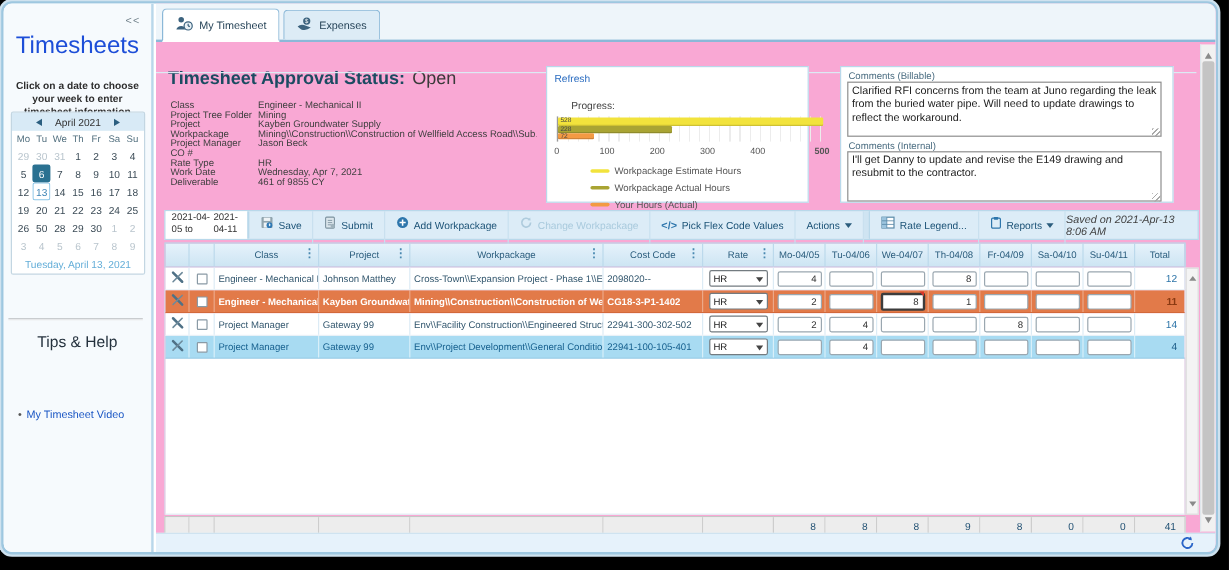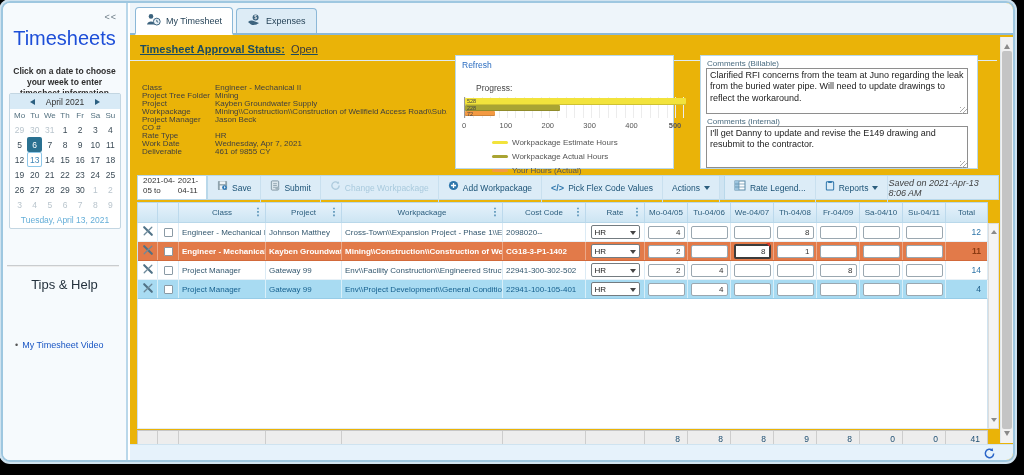--- a/index.html
+++ b/index.html
@@ -35,29 +35,29 @@
   .cal-day.today { box-shadow:inset 0 0 0 1px #8cc6e8; color:#3f85b5; }
   .cal-footer { height:16px; text-align:center; font-size:8.5px; color:#64aed8; padding-top:3px; }
   .sb-divider { position:absolute; left:4px; right:7px; top:262px;
     border-top:1px solid #c9cccf; box-shadow:0 1px 0 #ededed; }
   .tips-h { position:absolute; top:274px; left:0; right:0; text-align:center;
     font-size:13px; color:#24313d; }
   .tips-link-row { position:absolute; top:301px; left:12px; font-size:9px; color:#555;margin-top:36px; }
   .tips-link { color:#1a56c4; cursor:pointer; margin-left:4px; }
 
   
-  .main { position:absolute; left:127px; top:0; right:0; bottom:0; background:#eab308; }
+  .main { position:absolute; left:127px; top:0; right:0; bottom:0; background:#f9a8d4; }
   .tabbar { position:absolute; left:0; right:0; top:0; height:32px; background:#eef5fa;
     border-bottom:2px solid #8bb8d8; display:flex; align-items:flex-end; padding-left:5px; gap:3px; }
   .tab { height:25px; display:flex; align-items:center; gap:5px; padding:0 10px;
     border:1px solid #8bb8d8; border-bottom:none; border-radius:4px 4px 0 0;
     background:#ddecf6; font-size:9px; color:#1f3d52; cursor:pointer; position:relative; }
   .tab.active { background:#fff; height:28px; z-index:2; margin-bottom:-2px;
     border-bottom:2px solid #fff; }
-  .statusline { position:absolute; left:10px; top:40px; font-size:11px; color:#1b4b61;text-decoration:underline; }
+  .statusline { position:absolute; left:10px; top:54px; font-size:15px; color:#1b4b61; }
   .status-label { font-weight:bold; }
   .status-value { color:#3a3a3a; margin-left:6px; }
   .status-divider { position:absolute; left:0; right:16px; top:57px; border-top:1px solid #ddeaf4; }
 
   .details { position:absolute; left:12px; top:81px; width:305px; font-size:8px; color:#3f3f3f; }
   .det-row { display:flex; line-height:8px; }
   .det-label { width:73px; flex:none; }
   .det-value { flex:1; white-space:nowrap; overflow:hidden; }
 
   .panel { position:absolute; top:52px; height:114px; border:1px solid #b9d8ea; background:#fff; }
@@ -207,21 +207,21 @@
           <div class="cal-day">17</div>
           <div class="cal-day">18</div>
           <div class="cal-day">19</div>
           <div class="cal-day">20</div>
           <div class="cal-day">21</div>
           <div class="cal-day">22</div>
           <div class="cal-day">23</div>
           <div class="cal-day">24</div>
           <div class="cal-day">25</div>
           <div class="cal-day">26</div>
-          <div class="cal-day">27</div>
+          <div class="cal-day">50</div>
           <div class="cal-day">28</div>
           <div class="cal-day">29</div>
           <div class="cal-day">30</div>
           <div class="cal-day muted">1</div>
           <div class="cal-day muted">2</div>
           <div class="cal-day muted">3</div>
           <div class="cal-day muted">4</div>
           <div class="cal-day muted">5</div>
           <div class="cal-day muted">6</div>
           <div class="cal-day muted">7</div>
@@ -318,21 +318,21 @@
           <div class="bar" style="top: 14px; height: 5px; width: 30px; background: rgb(243, 154, 67);">
             <span class="bar-label">72</span>
           </div>
         </div>
       <div class="axis">
           <span class="tick" style="left: 0px;">0</span>
           <span class="tick" style="left: 41.8692px;">100</span>
           <span class="tick" style="left: 83.7383px;">200</span>
           <span class="tick" style="left: 125.607px;">300</span>
           <span class="tick" style="left: 167.477px;">400</span>
-          <span class="tick" style="left: 211px; font-weight: bold;">500</span>
+          <span class="tick" style="left: 221px; font-weight: bold;">500</span>
         </div>
       <div class="legend">
           <span class="leg-item">
             <span class="swatch" style="background: rgb(242, 227, 60);"></span>
             <span>Workpackage Estimate Hours</span>
           </span>
           <span class="leg-item">
             <span class="swatch" style="background: rgb(169, 164, 51);"></span>
             <span>Workpackage Actual Hours</span>
           </span>
@@ -368,33 +368,33 @@
         <span>Save</span>
       </div>
       <div class="tb-btn">
         <span><svg width="10" height="11" viewBox="0 0 10 12">
               <rect x="1" y="1" width="8" height="10" rx="1" fill="#dbe6ec" stroke="#7d93a0"></rect>
               <path d="M3 4h4M3 6h4M3 8h3" stroke="#7d93a0" stroke-width=".8"></path>
               <circle cx="7.5" cy="9" r="2" fill="#9fb2bc"></circle>
             </svg></span>
         <span>Submit</span>
       </div>
+      <div class="tb-btn">
+        <span><svg width="11" height="11" viewBox="0 0 12 12">
+              <circle cx="6" cy="6" r="5" fill="#2e76ac"></circle>
+              <path d="M6 3.2v5.6M3.2 6h5.6" stroke="#fff" stroke-width="1.4"></path>
+            </svg></span>
+        <span>Add Workpackage</span>
+      </div>
       <div class="tb-btn disabled">
         <span><svg width="11" height="11" viewBox="0 0 12 12">
               <path d="M10 6a4 4 0 1 1-1.2-2.8" fill="none" stroke="#aecbdd" stroke-width="1.5"></path>
               <path d="M9.6 1.4 L10 4.2 L7.3 3.8 Z" fill="#aecbdd"></path>
             </svg></span>
         <span>Change Workpackage</span>
-      </div>
-      <div class="tb-btn">
-        <span><svg width="11" height="11" viewBox="0 0 12 12">
-              <circle cx="6" cy="6" r="5" fill="#2e76ac"></circle>
-              <path d="M6 3.2v5.6M3.2 6h5.6" stroke="#fff" stroke-width="1.4"></path>
-            </svg></span>
-        <span>Add Workpackage</span>
       </div>
       <div class="tb-btn">
         <span class="flex-glyph">&lt;/&gt;</span>
         <span>Pick Flex Code Values</span>
       </div>
       <div class="tb-btn">
         <span>Actions</span>
         <span class="caret-dn"></span>
       </div>
       <div class="tb-sep"></div>

